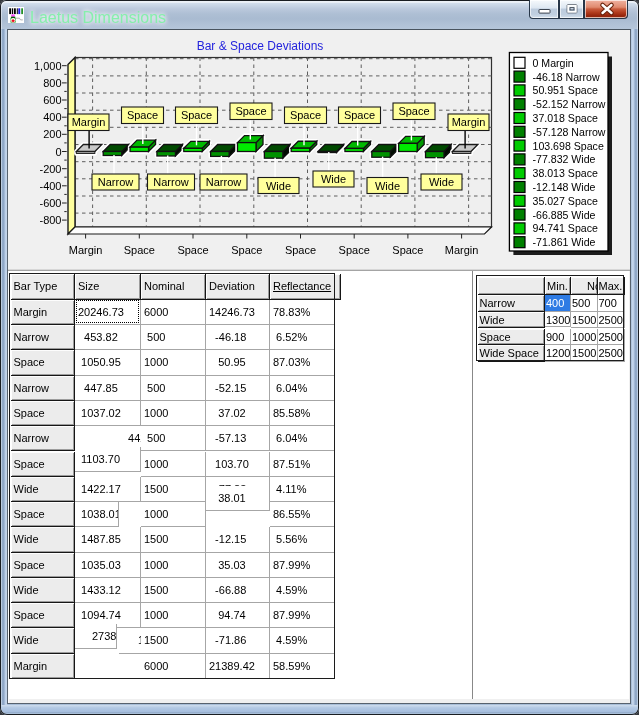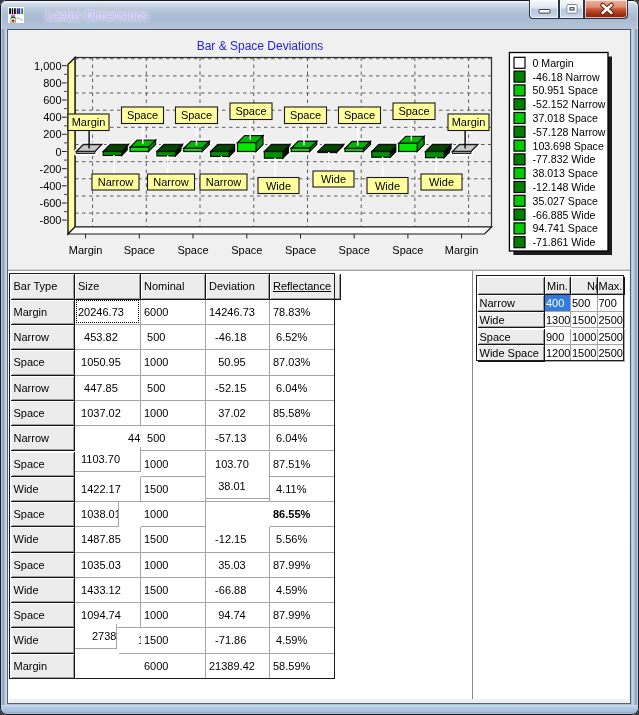--- a/index.html
+++ b/index.html
@@ -16,21 +16,21 @@
 #client > div, #client > svg { position:absolute; }
 .white { background:#fff; }
 .fx { position:absolute; background:#ececec; border-right:1px solid #161616; border-bottom:1px solid #161616;
   box-shadow:inset 1px 1px 0 #fdfdfd, inset -1px -1px 0 #9c9c9c; font-size:11px; color:#000; overflow:hidden; }
 .dc { position:absolute; background:#fff; border-right:1px solid #a6a6a6; border-bottom:1px solid #a6a6a6; font-size:11px; color:#000; overflow:hidden; }
 .ctr { text-align:center; }
 .sel { background:#2e7be4; color:#fff; }
 .wbtn { position:absolute; top:0; height:19px; background:linear-gradient(180deg,#f6f9fc 0%,#dde7f1 45%,#bccbdd 50%,#c0cfe0 80%,#d3dfeb 100%);
   border:1px solid #273648; border-top:none; box-shadow:inset 0 0 0 1px rgba(255,255,255,0.65); }
 .wbtn.red { background:linear-gradient(180deg,#f0b3a2 0%,#e08a6f 40%,#c85a3c 50%,#b13b1c 70%,#92220a 90%,#a83a14 100%); }
-#caption { position:absolute; left:30px; top:9px; font-size:12px; color:#c4b5fd; text-shadow:0 0 4px #fff,0 0 6px #fff;margin-left:16px; }
+#caption { position:absolute; left:30px; top:9px; font-size:16px; color:#86efac; text-shadow:0 0 4px #fff,0 0 6px #fff; }
 </style></head><body>
 <div id="frame"></div>
 <div id="lstrip"></div>
 <div id="rstrip"></div>
 <div id="bstrip"></div>
 <svg width="16" height="16" viewBox="0 0 16 16" style="position:absolute;left:8px;top:7px">
 <rect x="0" y="0" width="16" height="16" fill="#fff"></rect>
 <rect x="1.2" y="1.3" width="2.0" height="5.8" fill="#000"></rect>
 <rect x="4.0" y="1.3" width="1.0" height="5.8" fill="#000"></rect>
 <rect x="5.8" y="1.3" width="2.0" height="5.8" fill="#000"></rect>
@@ -332,22 +332,22 @@
     <div class="dc" style="left:198.0px;top:421.5px;width:64.0px;height:25.3px;line-height:25.3px;padding-left:3px;white-space:pre;">  103.70</div>
     <div class="dc" style="left:262.0px;top:421.5px;width:64.5px;height:25.3px;line-height:25.3px;padding-left:3px;white-space:pre;">87.51%</div>
     <div class="fx" style="left:2.5px;top:446.8px;width:64.5px;height:25.3px;line-height:25.3px;padding-left:3px;">Wide</div>
     <div class="dc" style="left:67.0px;top:446.8px;width:66.0px;height:25.3px;line-height:25.3px;padding-left:3px;white-space:pre;"> 1422.17</div>
     <div class="dc" style="left:133.0px;top:446.8px;width:65.0px;height:25.3px;line-height:25.3px;padding-left:3px;white-space:pre;">1500</div>
     <div class="dc" style="left:198.0px;top:446.8px;width:64.0px;height:25.3px;line-height:25.3px;padding-left:3px;white-space:pre;">  -77.83</div>
     <div class="dc" style="left:262.0px;top:446.8px;width:64.5px;height:25.3px;line-height:25.3px;padding-left:3px;white-space:pre;"> 4.11%</div>
     <div class="fx" style="left:2.5px;top:472.0px;width:64.5px;height:25.3px;line-height:25.3px;padding-left:3px;">Space</div>
     <div class="dc" style="left:67.0px;top:472.0px;width:44px;height:25.3px;line-height:25.3px;padding-left:3px;white-space:pre;"> 1038.01</div>
     <div class="dc" style="left:133.0px;top:472.0px;width:65.0px;height:25.3px;line-height:25.3px;padding-left:3px;white-space:pre;">1000</div>
-    <div class="dc" style="left:198.0px;top:444px;width:64.0px;height:25.3px;line-height:25.3px;padding-left:3px;white-space:pre;">   38.01</div>
-    <div class="dc" style="left:262.0px;top:472.0px;width:64.5px;height:25.3px;line-height:25.3px;padding-left:3px;white-space:pre;font-weight:bold;">86.55%</div>
+    <div class="dc" style="left:198.0px;top:456px;width:64.0px;height:25.3px;line-height:25.3px;padding-left:3px;white-space:pre;">   38.01</div>
+    <div class="dc" style="left:262.0px;top:472.0px;width:64.5px;height:25.3px;line-height:25.3px;padding-left:3px;white-space:pre;">86.55%</div>
     <div class="fx" style="left:2.5px;top:497.3px;width:64.5px;height:25.3px;line-height:25.3px;padding-left:3px;">Wide</div>
     <div class="dc" style="left:67.0px;top:497.3px;width:66.0px;height:25.3px;line-height:25.3px;padding-left:3px;white-space:pre;"> 1487.85</div>
     <div class="dc" style="left:133.0px;top:497.3px;width:65.0px;height:25.3px;line-height:25.3px;padding-left:3px;white-space:pre;">1500</div>
     <div class="dc" style="left:198.0px;top:497.3px;width:64.0px;height:25.3px;line-height:25.3px;padding-left:3px;white-space:pre;">  -12.15</div>
     <div class="dc" style="left:262.0px;top:497.3px;width:64.5px;height:25.3px;line-height:25.3px;padding-left:3px;white-space:pre;"> 5.56%</div>
     <div class="fx" style="left:2.5px;top:522.6px;width:64.5px;height:25.3px;line-height:25.3px;padding-left:3px;">Space</div>
     <div class="dc" style="left:67.0px;top:522.6px;width:66.0px;height:25.3px;line-height:25.3px;padding-left:3px;white-space:pre;"> 1035.03</div>
     <div class="dc" style="left:133.0px;top:522.6px;width:65.0px;height:25.3px;line-height:25.3px;padding-left:3px;white-space:pre;">1000</div>
     <div class="dc" style="left:198.0px;top:522.6px;width:64.0px;height:25.3px;line-height:25.3px;padding-left:3px;white-space:pre;">   35.03</div>
     <div class="dc" style="left:262.0px;top:522.6px;width:64.5px;height:25.3px;line-height:25.3px;padding-left:3px;white-space:pre;">87.99%</div>

